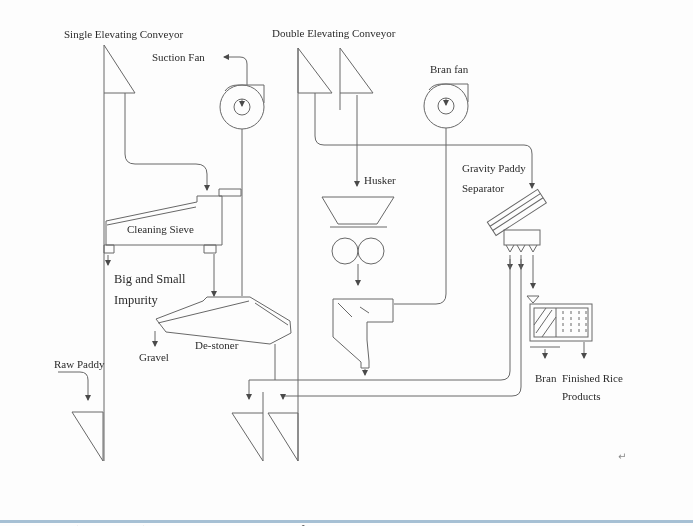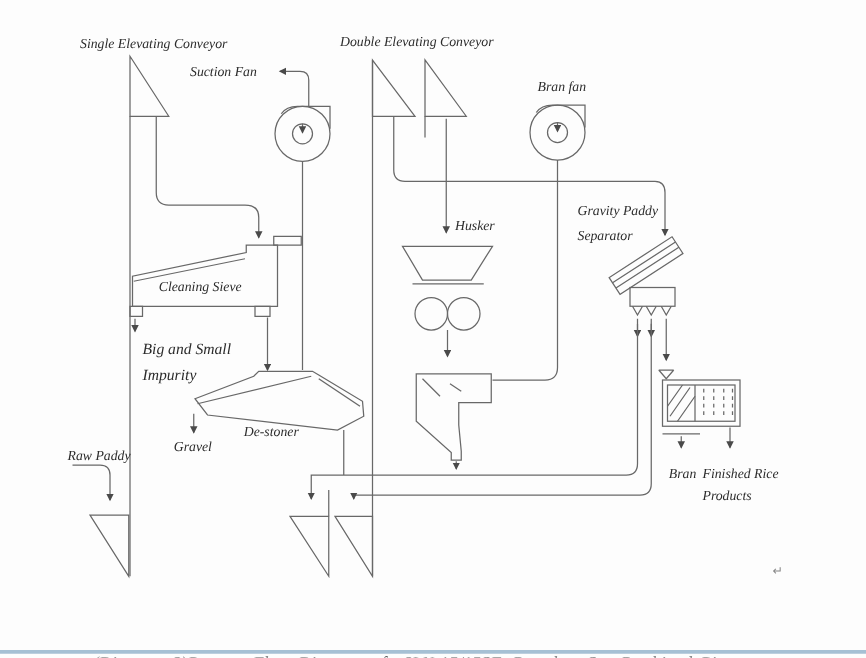--- a/index.html
+++ b/index.html
@@ -9,21 +9,21 @@
     --squiggle:#2f9e44;
     --bottombar:#a6c0d4;
     --bg:#fdfdfd;
   }
   html,body{margin:0;padding:0;}
   body{
     width:693px;height:526px;position:relative;overflow:hidden;
     background:var(--bg);
     font-family:"Liberation Serif", serif;
   }
-  #stage{position:absolute;left:0;top:0;width:693px;height:526px;font-style:italic;}
+  #stage{position:absolute;left:0;top:0;width:693px;height:526px;}
   svg{position:absolute;left:0;top:0;}
   .ln{stroke:var(--line);stroke-width:1;fill:none;}
   .lbl{font-family:"Liberation Serif",serif;font-size:11px;fill:var(--text);}
   .lbl-lg{font-family:"Liberation Serif",serif;font-size:12.5px;fill:var(--text);}
   .pmark{font-family:"DejaVu Sans",sans-serif;font-size:10px;fill:#8a8a8a;}
   #caption{
     position:absolute;left:0;top:481px;width:660px;
     text-align:center;color:var(--caption);
     font-size:14.5px;line-height:20px;word-spacing:3px;white-space:pre-wrap;
   }

